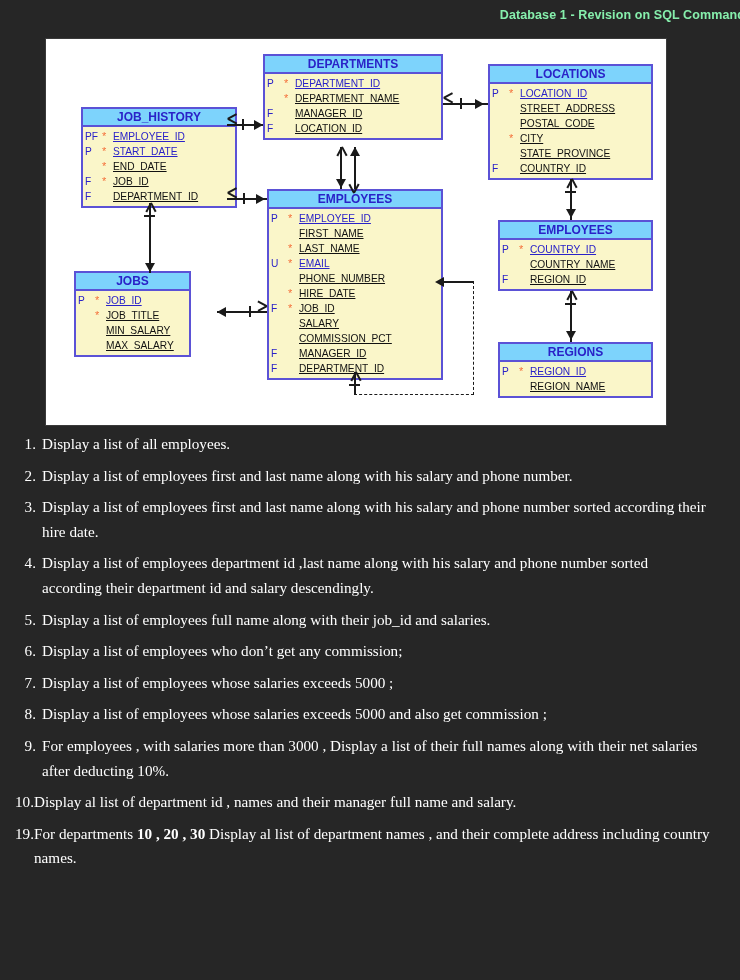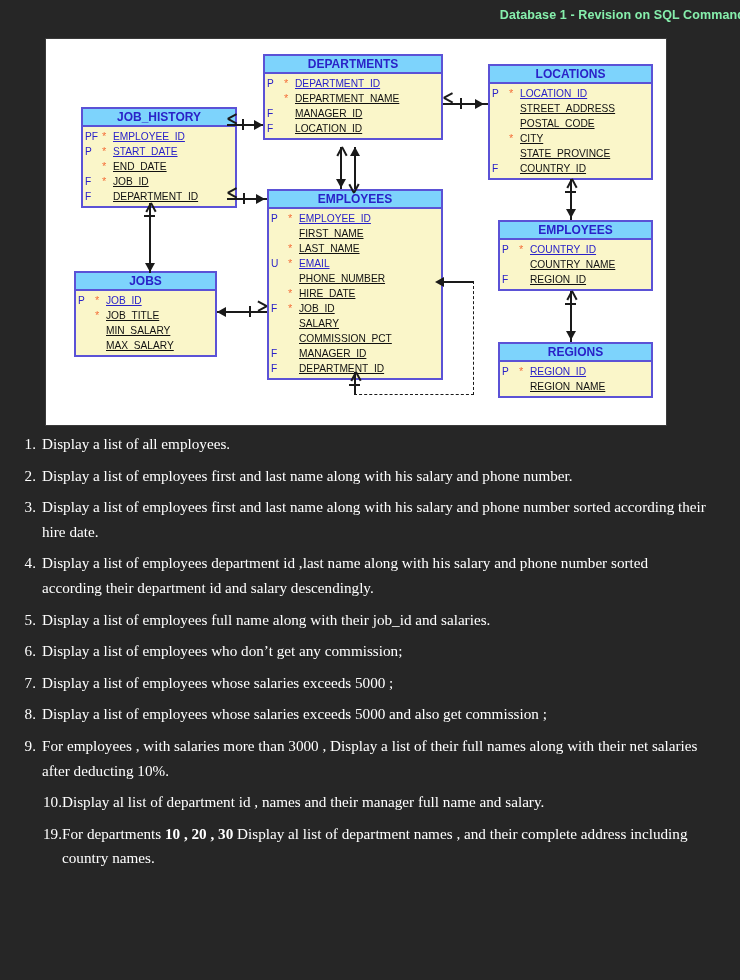--- a/index.html
+++ b/index.html
@@ -70,21 +70,21 @@
   .tick{position:absolute;background:#1a1a1a;}
   .tick.v{width:1.6px;height:11px;}
   .tick.h{height:1.6px;width:11px;}
 
   
   .qlist{position:absolute;left:0;top:432px;width:740px;}
   .qitem{position:relative;display:flex;color:#ffffff;font-size:15.2px;line-height:24.6px;
          padding:0 0 7px 0;}
   .qnum{flex:0 0 auto;text-align:right;padding-right:6px;}
   .qnum.w1{width:36px;}
-  .qnum.w2{width:34px;padding-right:0px;padding-left:28px;}
+  .qnum.w2{width:34px;padding-right:0px;}
   .qtxt{flex:1 1 auto;padding-right:30px;}
   .qtxt b{font-weight:bold;}
 </style>
 </head>
 <body>
 
 <div class="page">
 
   <div class="doc-title">Database 1 - Revision on SQL Commands</div>
 
@@ -259,21 +259,21 @@
               <span class="nm">COUNTRY_NAME</span>
             </div>
           <div class="row">
               <span class="k">F</span>
               <span class="st"></span>
               <span class="nm">REGION_ID</span>
             </div>
         </div>
       </div>
 
-      <div class="tbl" style="left:28px;top:232px;width:143px;">
+      <div class="tbl" style="left:28px;top:232px;width:117px;">
         <div class="thead">JOBS</div>
         <div class="tbody">
           <div class="row key">
               <span class="k">P</span>
               <span class="st">*</span>
               <span class="nm">JOB_ID</span>
             </div>
           <div class="row">
               <span class="k"></span>
               <span class="st">*</span>

